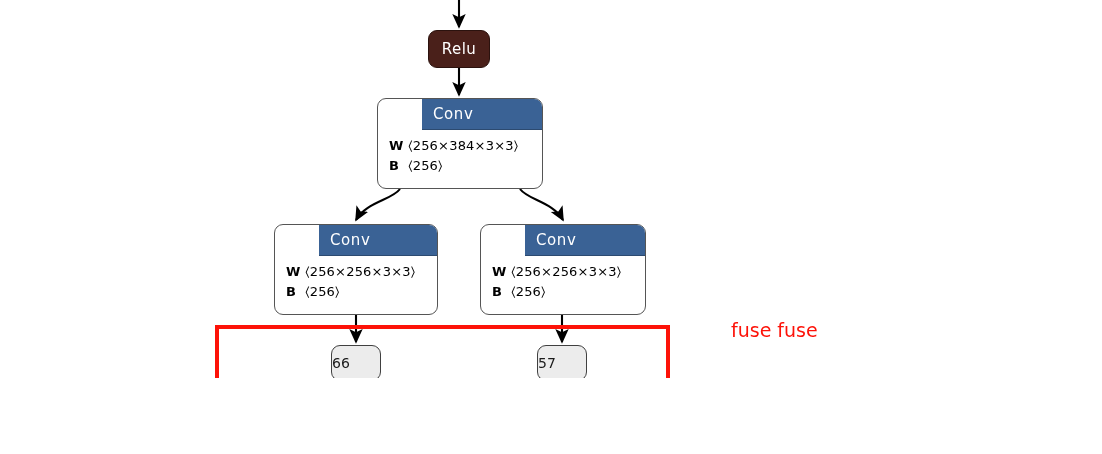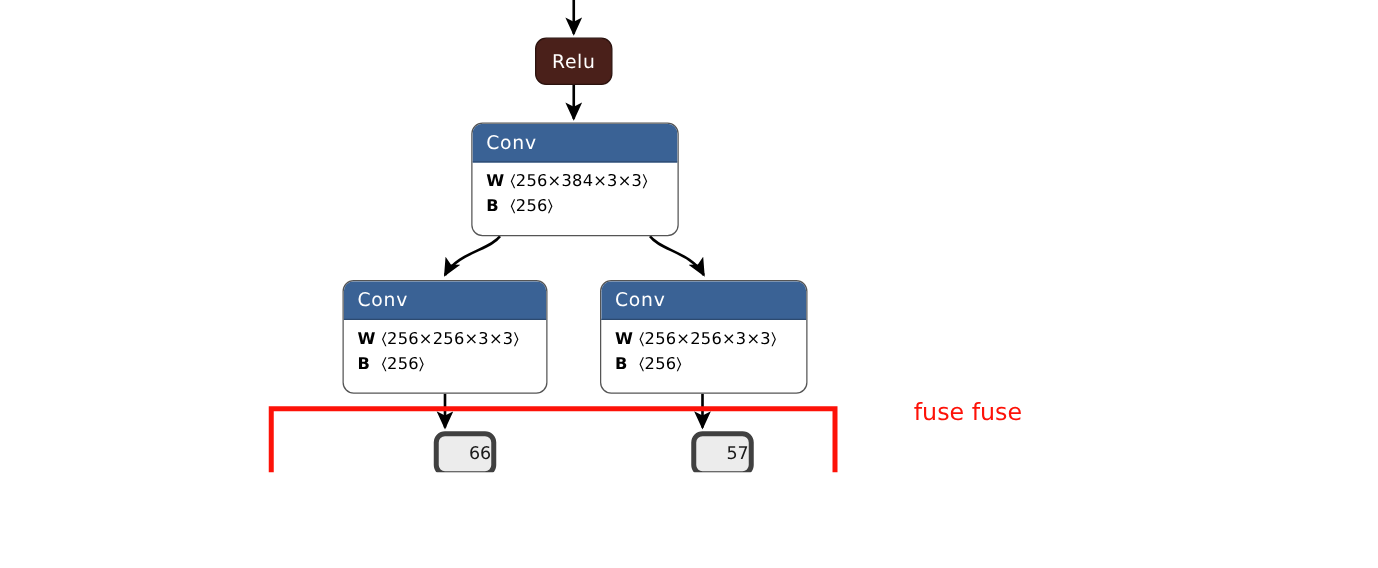--- a/index.html
+++ b/index.html
@@ -56,20 +56,21 @@
     z-index: 3;
   }
   .conv-header {
     background: #3a6295;
     color: #ffffff;
     font-size: 15px;
     letter-spacing: 0.6px;
     padding: 6px 0 6px 11px;
     border-bottom: 1px solid #2c4a70;
     box-sizing: border-box;
+    margin-left: 44px;
   }
   .conv-body {
     padding: 6px 0 5px 11px;
     box-sizing: border-box;
   }
   .param-row {
     font-size: 13px;
     color: #000000;
     line-height: 1.55;
     white-space: nowrap;
@@ -86,30 +87,29 @@
   #conv-main  { left: 377px; top: 98px;  width: 166px; height: 91px; }
   #conv-left  { left: 274px; top: 224px; width: 164px; height: 91px; }
   #conv-right { left: 480px; top: 224px; width: 166px; height: 91px; }
 
   
   .out-node {
     position: absolute;
     width: 50px;
     height: 36px;
     background: #ececec;
-    border: 4px solid #404040;
+    border: 1px solid #404040;
     border-radius: 9px;
     box-sizing: border-box;
     display: flex;
     align-items: center;
-    justify-content: flex-end;
+    justify-content: flex-start;
     font-size: 14px;
     color: #1a1a1a;
     z-index: 3;
-    margin-left: 16px;
   }
   #out-66 { left: 331px; top: 345px; }
   #out-68 { left: 537px; top: 345px; }
 
   
   .fuse-box {
     position: absolute;
     left: 215px;
     top: 325px;
     width: 455px;

